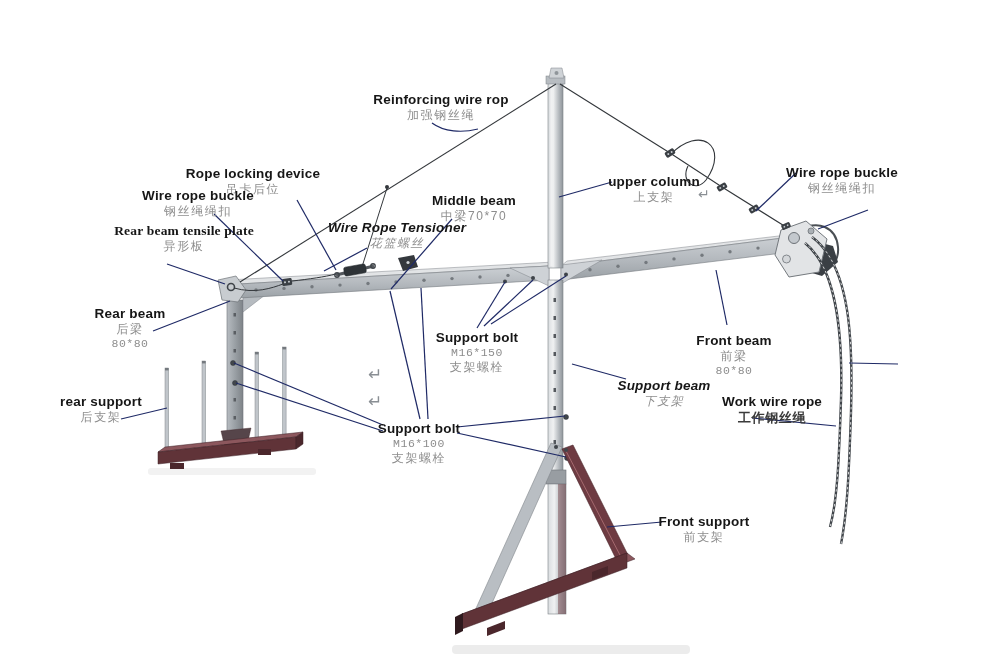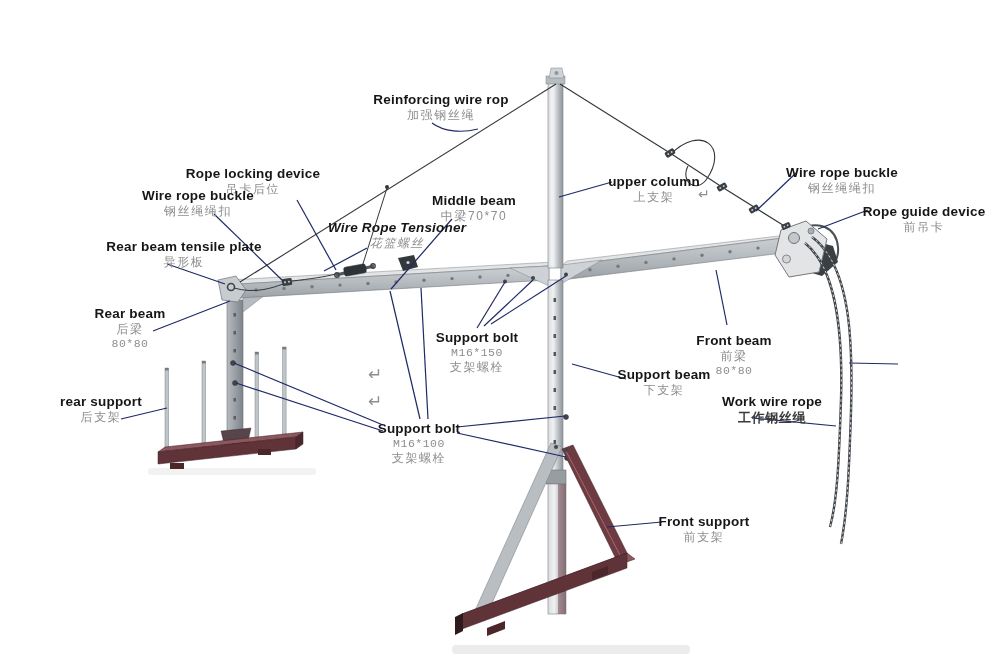--- a/index.html
+++ b/index.html
@@ -253,21 +253,21 @@
     <div class="zh">加强钢丝绳</div>
   </div>
   <div class="lbl" style="left:253px;top:166px;">
     <div class="en">Rope locking device</div>
     <div class="zh">吊卡后位</div>
   </div>
   <div class="lbl" style="left:198px;top:188px;">
     <div class="en">Wire rope buckle</div>
     <div class="zh">钢丝绳绳扣</div>
   </div>
-  <div class="lbl" style="left:184px;top:239px;">
+  <div class="lbl" style="left:184px;top:223px;font-family:Liberation Serif, serif;">
     <div class="en">Rear beam tensile plate</div>
     <div class="zh">异形板</div>
   </div>
   <div class="lbl" style="left:130px;top:306px;">
     <div class="en">Rear beam</div>
     <div class="zh">后梁</div>
     <div class="sz">80*80</div>
   </div>
   <div class="lbl" style="left:101px;top:394px;">
     <div class="en">rear support</div>
@@ -282,40 +282,36 @@
     <div class="zh">花篮螺丝</div>
   </div>
   <div class="lbl" style="left:654px;top:174px;">
     <div class="en">upper column</div>
     <div class="zh">上支架</div>
   </div>
   <div class="lbl" style="left:842px;top:165px;">
     <div class="en">Wire rope buckle</div>
     <div class="zh">钢丝绳绳扣</div>
   </div>
-  <div class="lbl" style="left:924px;top:204px;">
-    <div class="en">Rope guide device</div>
-    <div class="zh">前吊卡</div>
-  </div>
   <div class="lbl" style="left:477px;top:330px;">
     <div class="en">Support bolt</div>
     <div class="sz">M16*150</div>
     <div class="zh">支架螺栓</div>
   </div>
   <div class="lbl" style="left:419px;top:421px;">
     <div class="en">Support bolt</div>
     <div class="sz">M16*100</div>
     <div class="zh">支架螺栓</div>
   </div>
   <div class="lbl" style="left:734px;top:333px;">
     <div class="en">Front beam</div>
     <div class="zh">前梁</div>
     <div class="sz">80*80</div>
   </div>
-  <div class="lbl" style="left:664px;top:367px;">
+  <div class="lbl" style="left:664px;top:378px;font-style:italic;">
     <div class="en">Support beam</div>
     <div class="zh">下支架</div>
   </div>
   <div class="lbl" style="left:772px;top:394px;">
     <div class="en">Work wire rope</div>
     <div class="zh dark">工作钢丝绳</div>
   </div>
   <div class="lbl" style="left:704px;top:514px;">
     <div class="en">Front support</div>
     <div class="zh">前支架</div>

